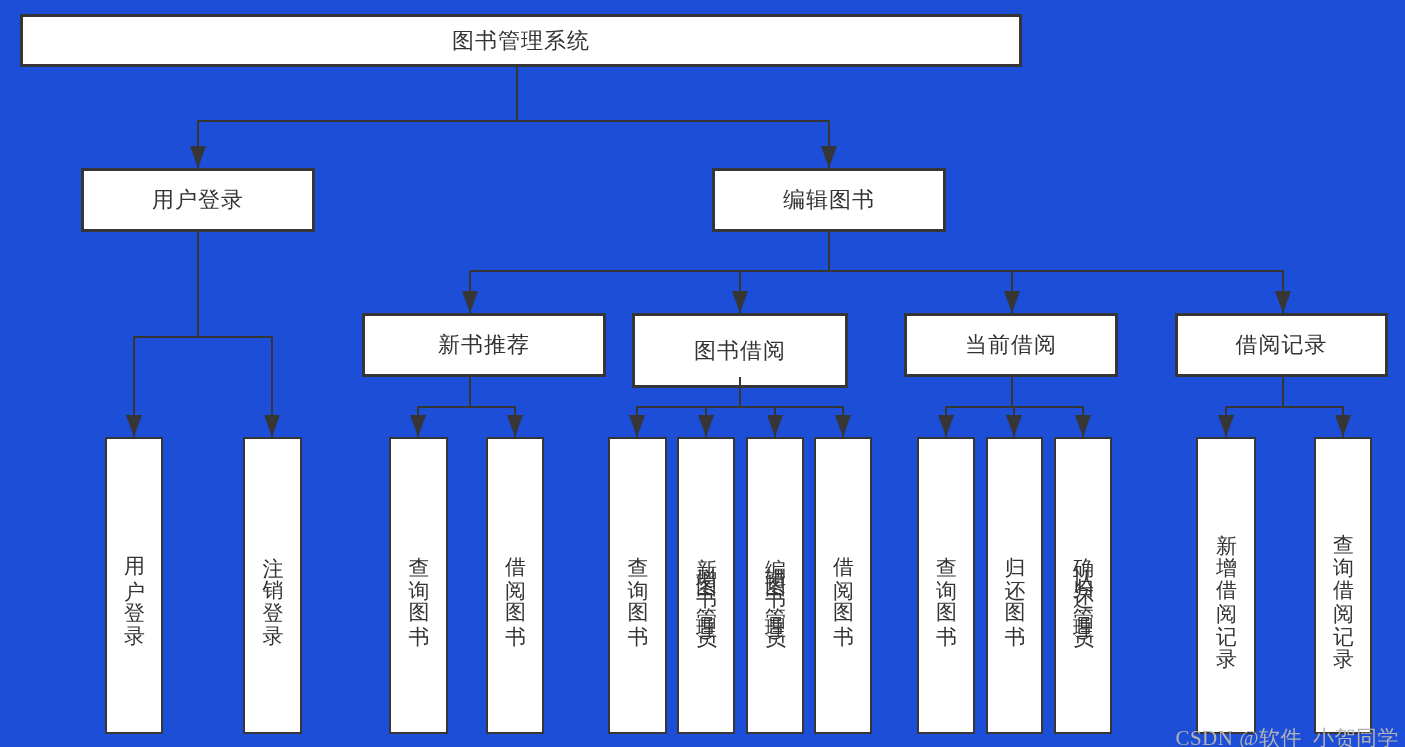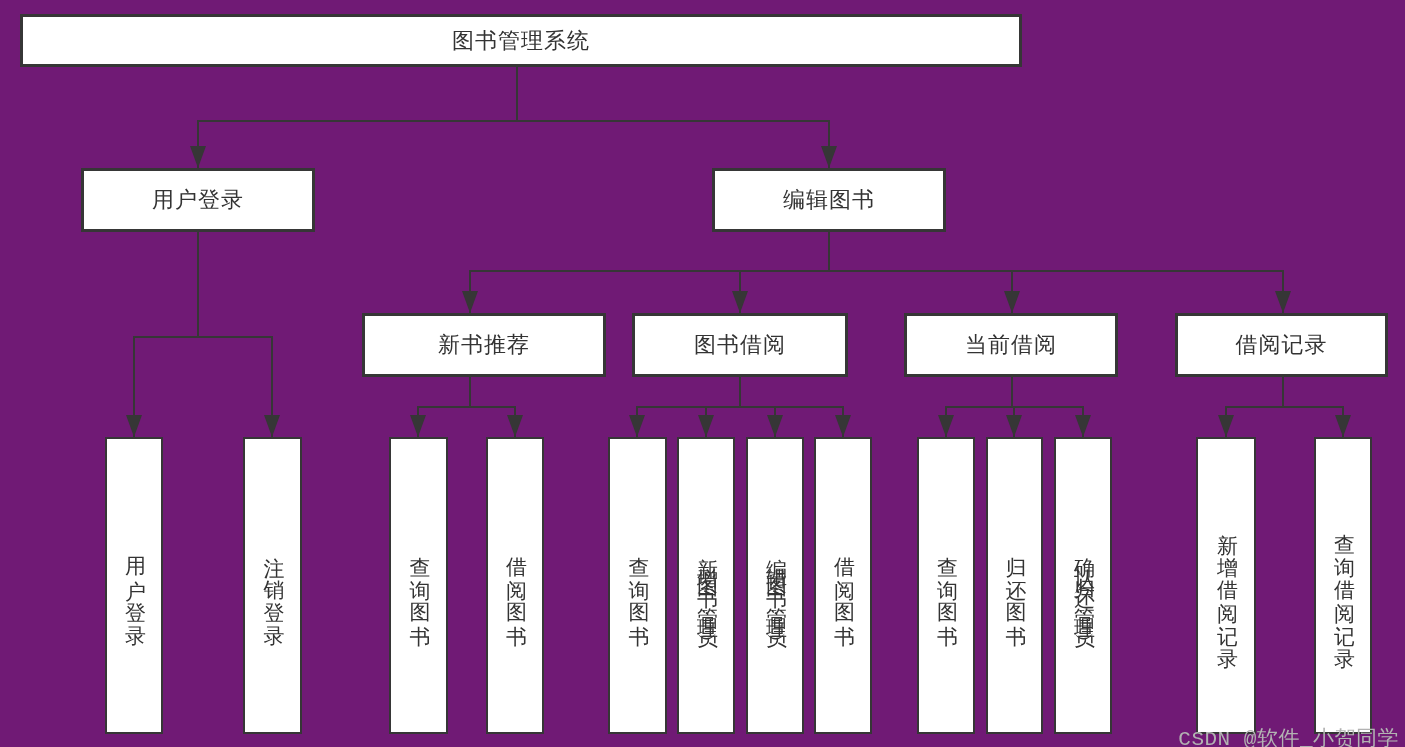--- a/index.html
+++ b/index.html
@@ -1,18 +1,18 @@
 <!DOCTYPE html>
 <html><head>
 <meta charset="utf-8">
 <style>
   html,body{margin:0;padding:0;background:#ffffff;}
   #canvas{
-    position:relative;width:1405px;height:747px;background:#701a75;overflow:hidden;
-    font-family:Liberation Mono, monospace;color:#333333;
+    position:relative;width:1405px;height:747px;background:#1d4ed8;overflow:hidden;
+    font-family:Liberation Serif, serif;color:#333333;
   }
   .box{
     position:absolute;background:#ffffff;border:3px solid #363636;
     display:flex;align-items:center;justify-content:center;
     font-size:22px;letter-spacing:1px;box-sizing:border-box;
   }
   .vbox{
     position:absolute;top:437px;height:297px;background:#ffffff;border:2px solid #363636;
     display:flex;align-items:center;justify-content:center;box-sizing:border-box;
   }
@@ -73,21 +73,21 @@
   <div class="vl" style="left:1011px;top:270px;height:43px"></div>
   <div class="vl" style="left:1282px;top:270px;height:43px"></div>
   <div class="ah" style="left:462px;top:291px"></div>
   <div class="ah" style="left:732px;top:291px"></div>
   <div class="ah" style="left:1004px;top:291px"></div>
   <div class="ah" style="left:1275px;top:291px"></div>
 
   <div class="box" style="left:362px;top:313px;width:244px;height:64px">
     <span>新书推荐</span>
   </div>
-  <div class="box" style="left:632px;top:313px;width:216px;height:64px">
+  <div class="box" style="left:632px;top:313px;width:216px;height:75px">
     <span>图书借阅</span>
   </div>
   <div class="box" style="left:1175px;top:313px;width:213px;height:64px">
     <span>借阅记录</span>
   </div>
   <div class="box" style="left:904px;top:313px;width:214px;height:64px">
     <span>当前借阅</span>
   </div>
 
   <div class="vl" style="left:469px;top:377px;height:31px"></div>

